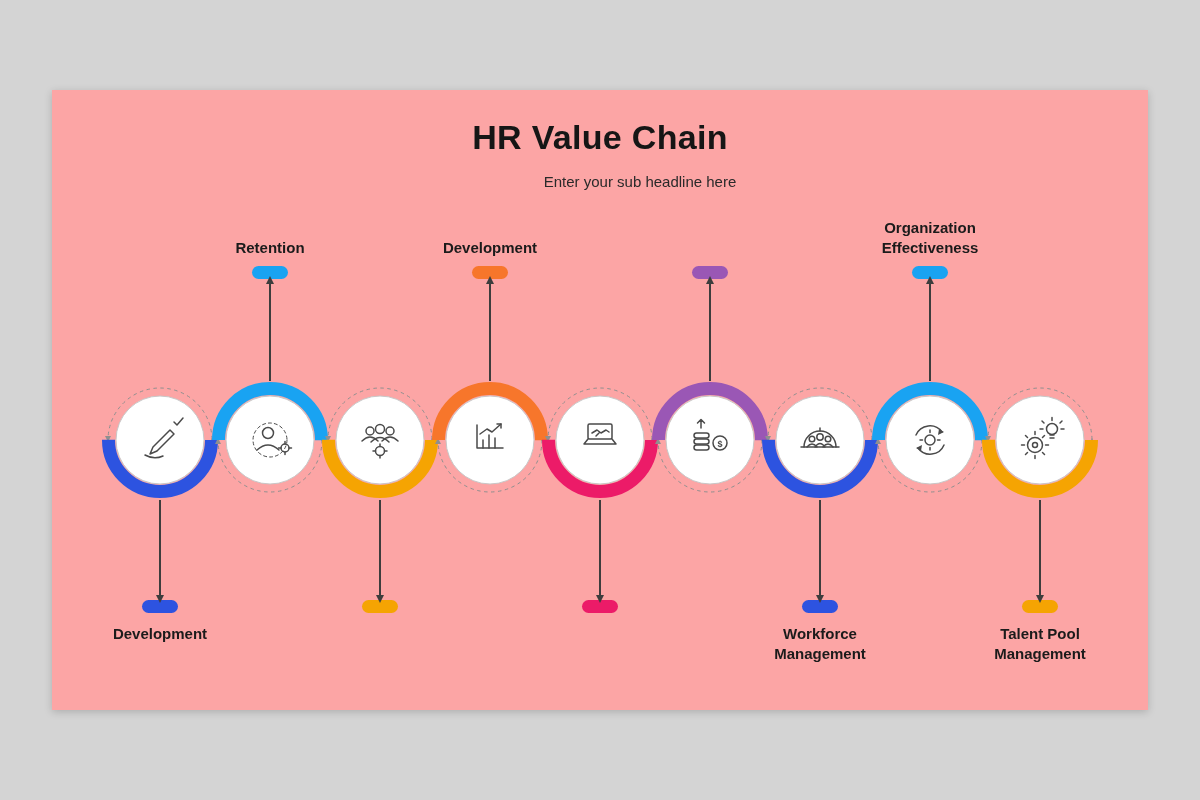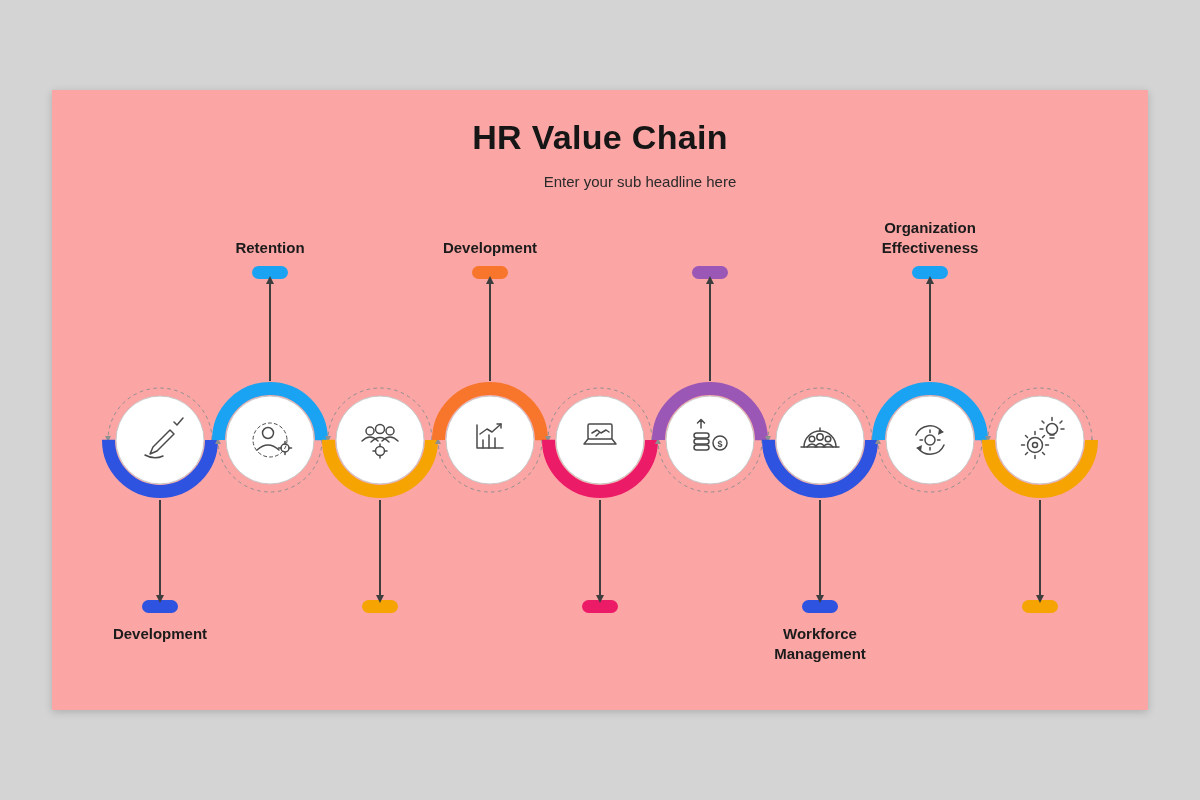--- a/index.html
+++ b/index.html
@@ -75,20 +75,21 @@
   <div class="pill top" style="left: 640px; background: rgb(154, 87, 181);"></div>
   <div class="pill top" style="left: 860px; background: rgb(25, 163, 242);"></div>
 
   <div class="connector up" style="left:217px"></div>
   <div class="connector up" style="left:437px"></div>
   <div class="connector up" style="left:657px"></div>
   <div class="connector up" style="left:877px"></div>
 
   <div class="label bottom" style="left:53px">Development</div>
   <div class="label bottom" style="left:713px">Workforce Management</div>
+  <div class="label bottom" style="left:933px">Talent Pool Management</div>
 
   <div class="pill bottom" style="left: 90px; background: rgb(45, 83, 224);"></div>
   <div class="pill bottom" style="left: 310px; background: rgb(245, 164, 2);"></div>
   <div class="pill bottom" style="left: 530px; background: rgb(236, 27, 104);"></div>
   <div class="pill bottom" style="left: 750px; background: rgb(45, 83, 224);"></div>
   <div class="pill bottom" style="left: 970px; background: rgb(245, 164, 2);"></div>
 
   <div class="connector down" style="left:107px"></div>
   <div class="connector down" style="left:327px"></div>
   <div class="connector down" style="left:547px"></div>

